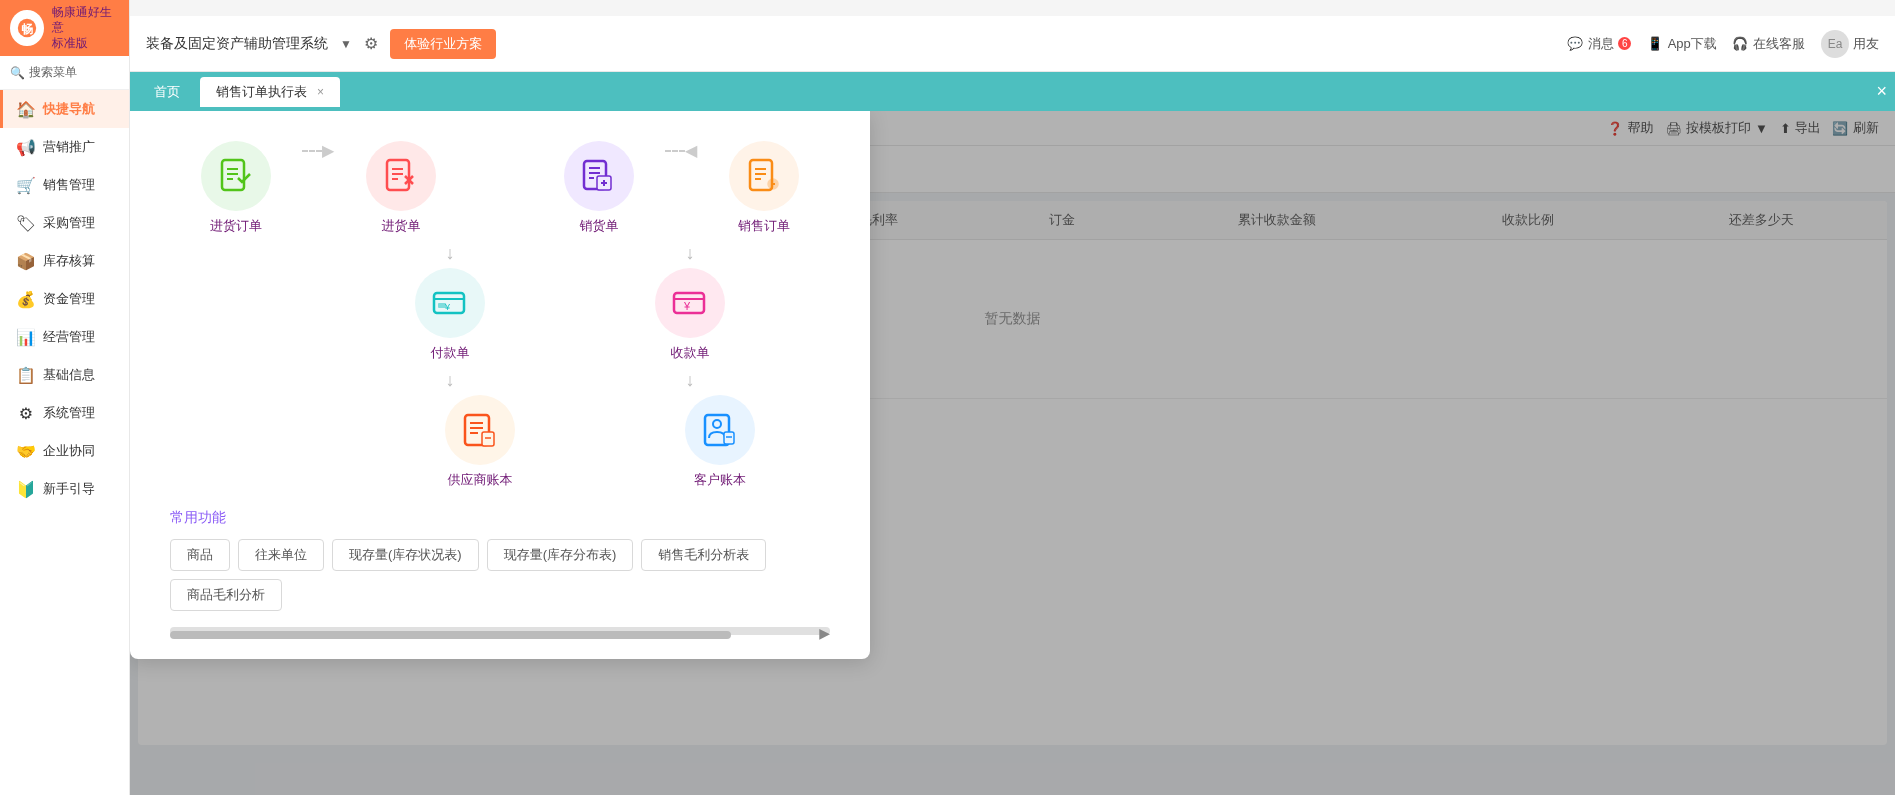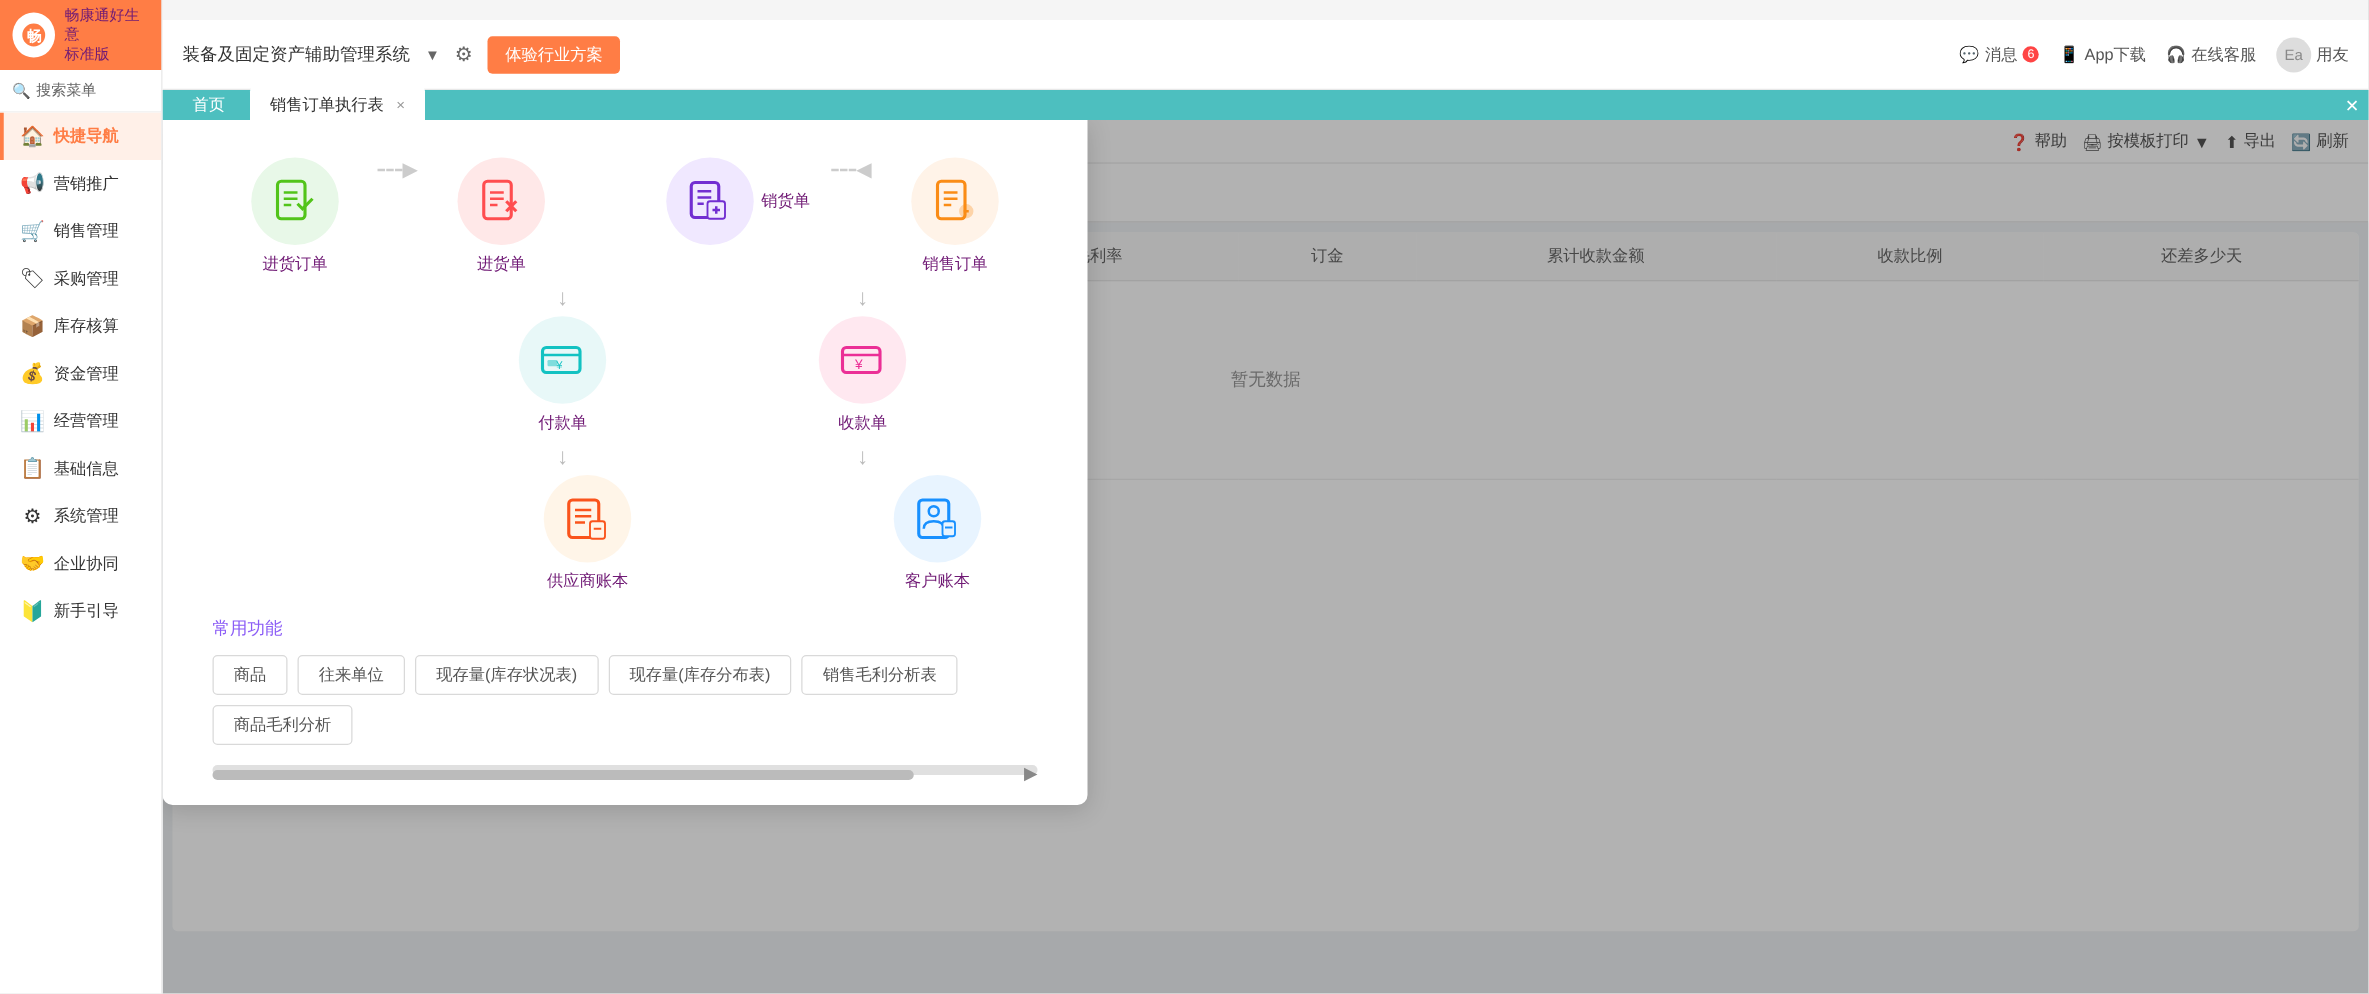--- a/index.html
+++ b/index.html
@@ -25,21 +25,21 @@
     .topbar-title { font-size: 14px; color: #333; font-weight: 500; }
     .topbar-dropdown { font-size: 12px; color: #666; cursor: pointer; }
     .topbar-settings { color: #666; cursor: pointer; font-size: 16px; }
     .topbar-btn { background: #ff7d45; color: #fff; border: none; padding: 6px 14px; border-radius: 4px; cursor: pointer; font-size: 13px; }
     .topbar-right { margin-left: auto; display: flex; align-items: center; gap: 16px; font-size: 13px; color: #555; }
     .topbar-right-item { display: flex; align-items: center; gap: 4px; cursor: pointer; }
     .badge { background: #ff4444; color: #fff; border-radius: 10px; font-size: 10px; padding: 1px 4px; }
     .user-avatar { width: 28px; height: 28px; border-radius: 50%; background: #ddd; display: flex; align-items: center; justify-content: center; font-size: 12px; color: #888; }
 
     
-    .tabbar { display: flex; align-items: center; background: #4dbfbf; height: 24px; padding: 4px 8px; gap: 4px; }
+    .tabbar { display: flex; align-items: center; background: #4dbfbf; height: 39px; padding: 4px 8px; gap: 4px; }
     .tab-item { padding: 6px 16px; border-radius: 4px 4px 0 0; font-size: 13px; cursor: pointer; display: flex; align-items: center; gap: 6px; }
     .tab-item.home { background: transparent; color: #fff; }
     .tab-item.active { background: #fff; color: #333; }
     .tab-item .close-btn { font-size: 12px; color: #999; cursor: pointer; margin-left: 4px; }
     .tab-close-all { margin-left: auto; color: #fff; font-size: 18px; cursor: pointer; }
 
     
     .content-area { flex: 1; position: relative; background: #f0f2f5; overflow: hidden; }
 
     
@@ -289,21 +289,21 @@
                     <line x1="11" y1="23" x2="17" y2="23" stroke="#ff4d4f" stroke-width="2"></line>
                     <line x1="24" y1="28" x2="32" y2="20" stroke="#ff4d4f" stroke-width="2.5"></line>
                     <line x1="24" y1="20" x2="32" y2="28" stroke="#ff4d4f" stroke-width="2.5"></line>
                   </svg>
                 </div>
                 <span class="flow-label">进货单</span>
               </div>
 
               <div style="width:80px;"></div>
 
-              <div style="display:flex;flex-direction:row;align-items:center;gap:6px;width:160px;">
+              <div style="display:flex;flex-direction:column;align-items:center;gap:6px;width:160px;">
                 <div class="flow-circle purple-light">
                   <svg width="40" height="40" viewBox="0 0 40 40">
                     <rect x="5" y="5" width="22" height="28" rx="3" fill="none" stroke="#722ed1" stroke-width="2.5"></rect>
                     <line x1="10" y1="12" x2="21" y2="12" stroke="#722ed1" stroke-width="2"></line>
                     <line x1="10" y1="17" x2="21" y2="17" stroke="#722ed1" stroke-width="2"></line>
                     <line x1="10" y1="22" x2="15" y2="22" stroke="#722ed1" stroke-width="2"></line>
                     <rect x="18" y="20" width="14" height="14" rx="2" fill="#f0e8ff" stroke="#722ed1" stroke-width="1.5"></rect>
                     <line x1="22" y1="27" x2="28" y2="27" stroke="#722ed1" stroke-width="2"></line>
                     <line x1="25" y1="24" x2="25" y2="30" stroke="#722ed1" stroke-width="2"></line>
                   </svg>
@@ -376,21 +376,21 @@
               <div style="width:200px;"></div>
               <div style="width:160px;display:flex;justify-content:center;">
                 <span style="color:#bbb;font-size:18px;">↓</span>
               </div>
               <div style="width:80px;"></div>
               <div style="width:160px;display:flex;justify-content:center;">
                 <span style="color:#bbb;font-size:18px;">↓</span>
               </div>
             </div>
 
-            <div style="display:flex; align-items:flex-start; justify-content:space-between;">
+            <div style="display:flex; align-items:flex-start; justify-content:center;">
               <div style="width:200px;"></div>
 
               <div style="display:flex;flex-direction:column;align-items:center;gap:6px;width:160px;">
                 <div class="flow-circle orange2">
                   <svg width="40" height="40" viewBox="0 0 40 40">
                     <rect x="5" y="5" width="24" height="30" rx="3" fill="none" stroke="#fa541c" stroke-width="2.5"></rect>
                     <line x1="10" y1="13" x2="23" y2="13" stroke="#fa541c" stroke-width="2"></line>
                     <line x1="10" y1="18" x2="23" y2="18" stroke="#fa541c" stroke-width="2"></line>
                     <line x1="10" y1="23" x2="18" y2="23" stroke="#fa541c" stroke-width="2"></line>
                     <rect x="22" y="22" width="12" height="14" rx="2" fill="#fff5e8" stroke="#fa541c" stroke-width="1.5"></rect>

